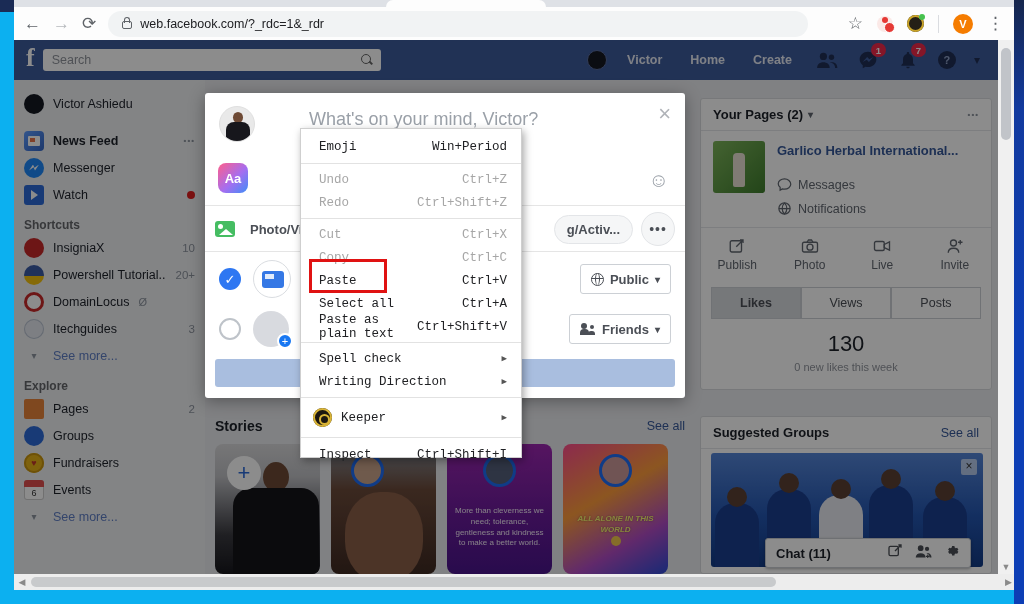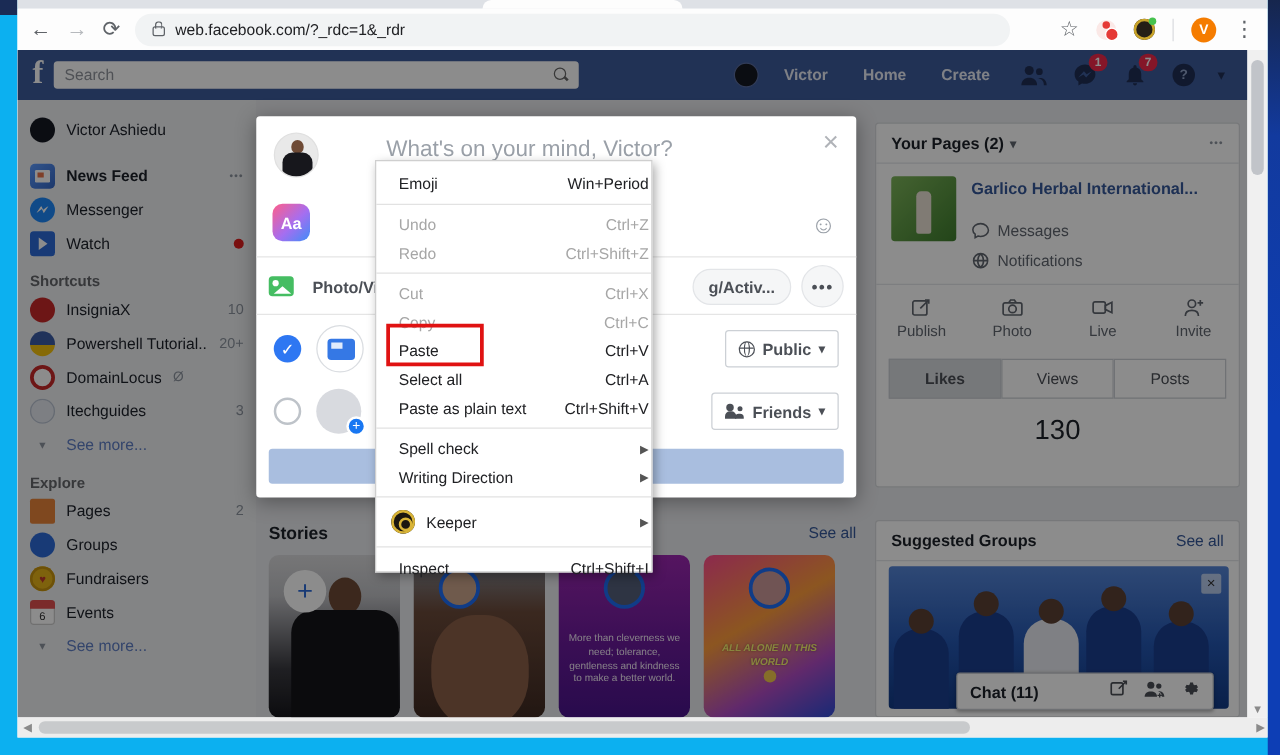--- a/index.html
+++ b/index.html
@@ -32,21 +32,21 @@
   #ext-keeper:after { content:""; position:absolute; right:-1px; top:-1px; width:6px; height:6px; background:#46c24e; border-radius:50%; }
   #toolbar-divider { width:1px; height:18px; background:#dadce0; }
   #chrome-avatar { width:20px; height:20px; border-radius:50%; background:#f57c00; color:#fff; font-size:11px; font-weight:bold; display:flex; align-items:center; justify-content:center; }
 
   
   #page { left:0; top:40px; width:984px; height:534px; background:#e9ebee; overflow:hidden; }
 
   
   #fb-header { left:0; top:0; width:984px; height:40px; background:#3d5b9b; display:flex; align-items:center; padding:0 10px; }
   #fb-logo { font-family:"Liberation Serif", serif; color:#fff; font-weight:bold; font-size:26px; margin:0 8px 4px 2px; }
-  #fb-search { width:420px; height:22px; background:#fff; border:none; border-radius:3px; font-size:12.5px; padding:0 26px 0 9px; color:#1d2129; }
+  #fb-search { width:338px; height:22px; background:#fff; border:none; border-radius:3px; font-size:12.5px; padding:0 26px 0 9px; color:#1d2129; }
   #fb-search::placeholder { color:#90949c; }
   #search-mag { position:relative; width:12px; height:12px; margin-left:-20px; }
   #search-mag:before { content:""; position:absolute; left:0; top:0; width:8px; height:8px; border:1.5px solid #666; border-radius:50%; }
   #search-mag:after { content:""; position:absolute; left:8px; top:8px; width:4px; height:1.5px; background:#666; transform:rotate(45deg); }
   #fbh-right { display:flex; align-items:center; gap:0; margin-left:auto; }
   .fbh-avatar { width:20px; height:20px; border-radius:50%; background:#141821; border:1px solid #5a6da0; margin-right:6px; }
   .fbh-link { color:#e7ebf5; font-size:12.5px; font-weight:bold; padding:0 14px; cursor:pointer; white-space:nowrap; }
   .fbh-iconbtn { position:relative; padding:0 10px; color:#1f2f55; cursor:pointer; }
   .fbh-iconbtn svg { display:block; }
   .badge { position:absolute; top:-7px; right:2px; min-width:15px; height:14px; background:#f02849; color:#fff; font-size:9.5px; font-weight:bold; border-radius:7px; display:flex; align-items:center; justify-content:center; padding:0 3px; }
@@ -173,21 +173,21 @@
   .globe:after { content:""; position:absolute; left:3.5px; top:-1px; width:3px; height:12px; border-radius:50%; border-left:1.5px solid #4b4f56; border-right:1.5px solid #4b4f56; }
   .ppl { width:16px; height:12px; position:relative; }
   .ppl:before { content:""; position:absolute; left:1px; top:0; width:6px; height:6px; border-radius:50%; background:#4b4f56; box-shadow:8px 1px 0 -1px #4b4f56; }
   .ppl:after { content:""; position:absolute; left:0; top:6px; width:9px; height:6px; border-radius:4px 4px 0 0; background:#4b4f56; box-shadow:7px 1px 0 -1px #4b4f56; }
   .caret-sm { font-size:10px; color:#4b4f56; }
   #post-bar { position:absolute; left:10px; right:10px; top:266px; height:28px; border-radius:3px; background:#a9bedf; }
 
   
   #ctx-menu { left:286px; top:88px; width:222px; height:330px; background:#fff; border:1px solid #cfcfcf; box-shadow:2px 3px 8px rgba(0,0,0,.35);
               z-index:30; padding:5px 0; font-size:12.5px; color:#202124; }
-  .mi { height:23px; display:flex; align-items:center; padding:0 2px 0 18px; cursor:pointer; }
+  .mi { height:23px; display:flex; align-items:center; padding:0 14px 0 18px; cursor:pointer;font-family:Liberation Mono, monospace; }
   .mi .sc { margin-left:auto; color:#202124; }
   .mi.disabled, .mi.disabled .sc { color:#a6a6a6; cursor:default; }
   .mi .arrow { margin-left:auto; font-size:9px; color:#555; }
   .mi-sep { height:1px; background:#e2e2e2; margin:4px 0; }
   .mi.emoji-row { height:25px; }
   .mi.keeper-row { height:31px; gap:9px; padding-left:12px; }
   .keeper-ico { width:19px; height:19px; border-radius:50%; background:#1c1710; box-shadow:inset 0 0 0 2px #d9b throughout; }
   .keeper-ico { box-shadow:inset 0 0 0 2px #d9b437; position:relative; }
   .keeper-ico:before { content:""; position:absolute; left:6px; top:6px; width:7px; height:7px; border-radius:50%; border:2px solid #d9b437; }
   .mi.inspect-row { height:26px; }
@@ -397,20 +397,21 @@
             </svg>
           <span>Invite</span>
         </div>
       </div>
       <div class="yp-tabs">
         <div class="yp-tab active">Likes</div>
         <div class="yp-tab">Views</div>
         <div class="yp-tab">Posts</div>
       </div>
       <div id="yp-count">130</div>
+      <div id="yp-note">0 new likes this week</div>
     </div>
 
     <div class="abs panel" id="suggested">
       <div class="panel-head">
         <span>Suggested Groups</span>
         <span class="link">See all</span>
       </div>
       <div id="sg-img">
         <span class="player" style="left:4px;"></span>
         <span class="player" style="left:56px; height:84px;"></span>

